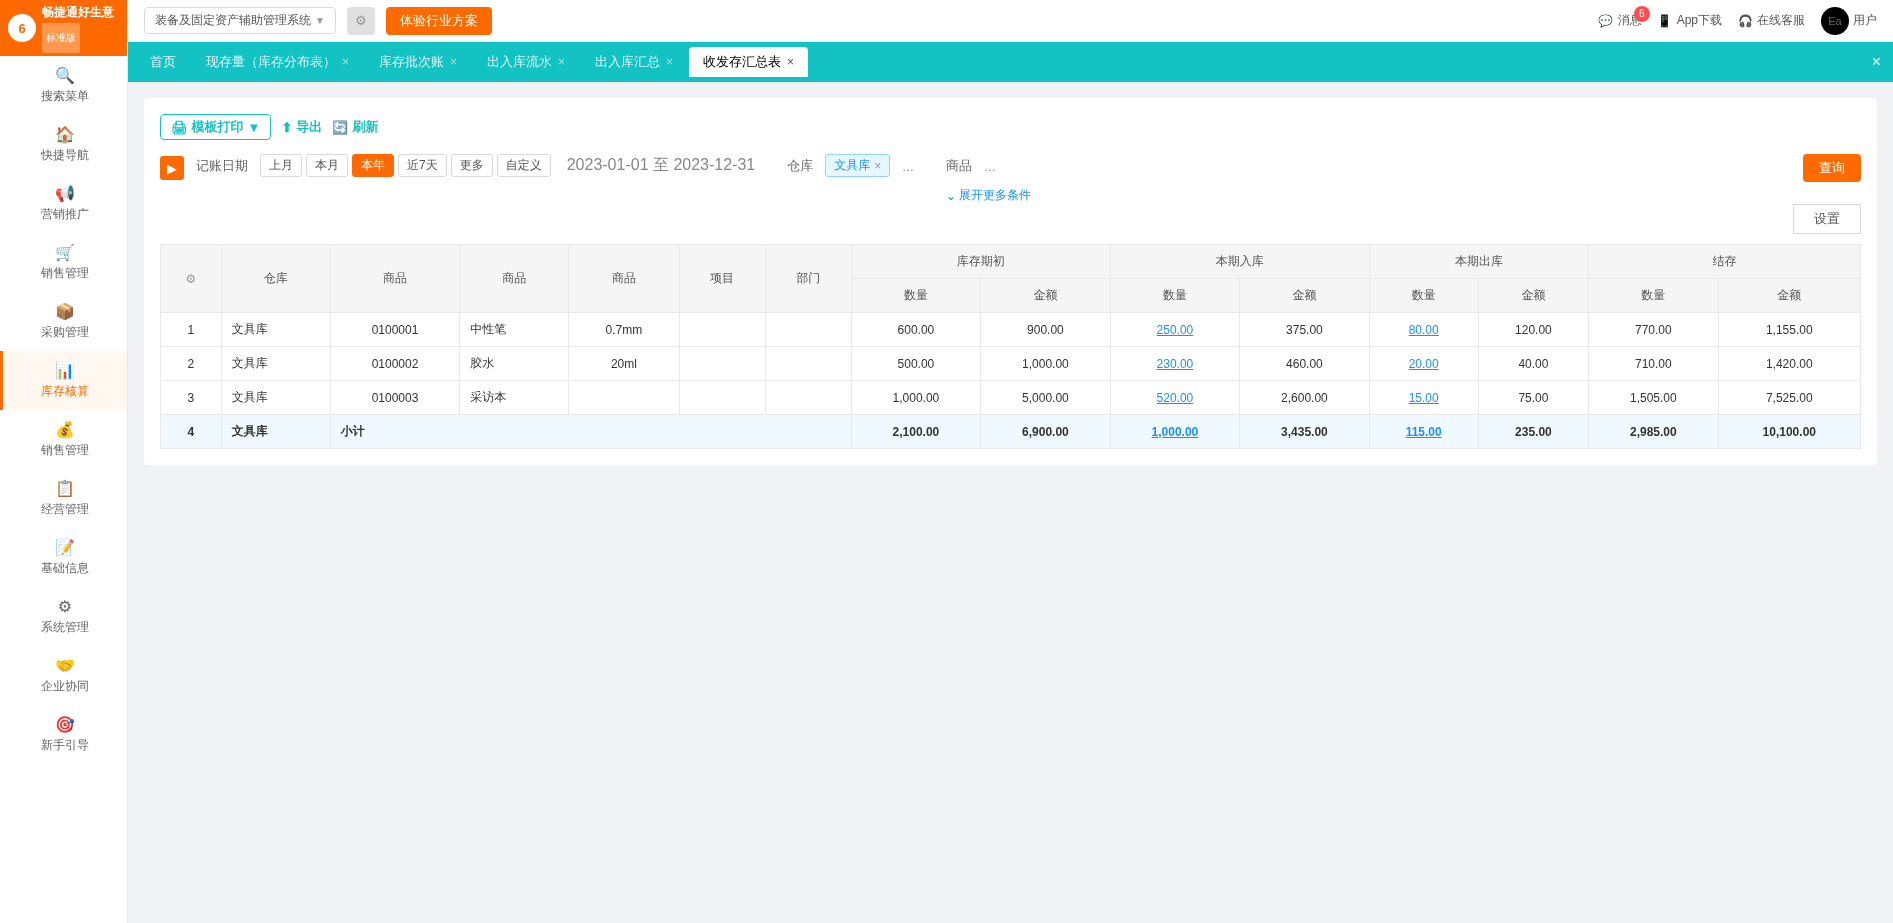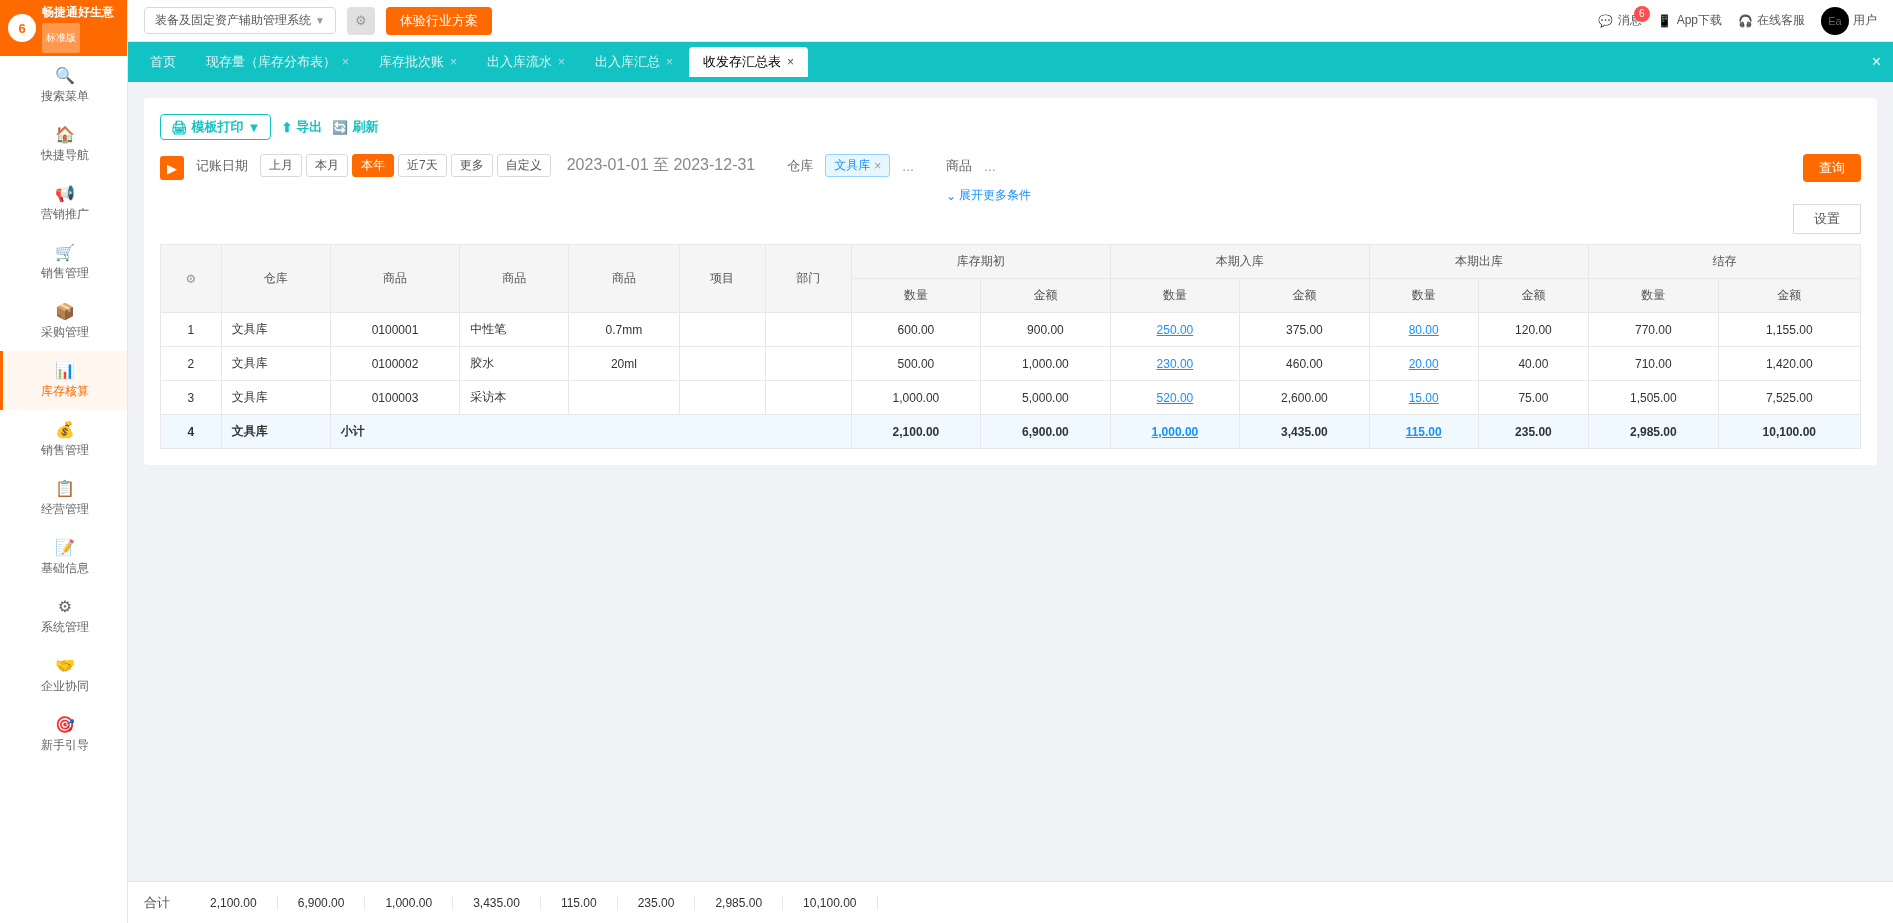--- a/index.html
+++ b/index.html
@@ -358,26 +358,13 @@
   <td>235.00</td>
   <td>2,985.00</td>
   <td>10,100.00</td>
 </tr>
             </tbody>
         </table>
       </div>
     </div>
   </div>
 
-  <div class="total-bar">
-    <span class="total-bar-label">合计</span>
-    <div class="total-cells">
-      <div class="total-cell">2,100.00</div>
-      <div class="total-cell">6,900.00</div>
-      <div class="total-cell">1,000.00</div>
-      <div class="total-cell">3,435.00</div>
-      <div class="total-cell">115.00</div>
-      <div class="total-cell">235.00</div>
-      <div class="total-cell">2,985.00</div>
-      <div class="total-cell">10,100.00</div>
-    </div>
-  </div>
 </div>
 
 </body></html>

